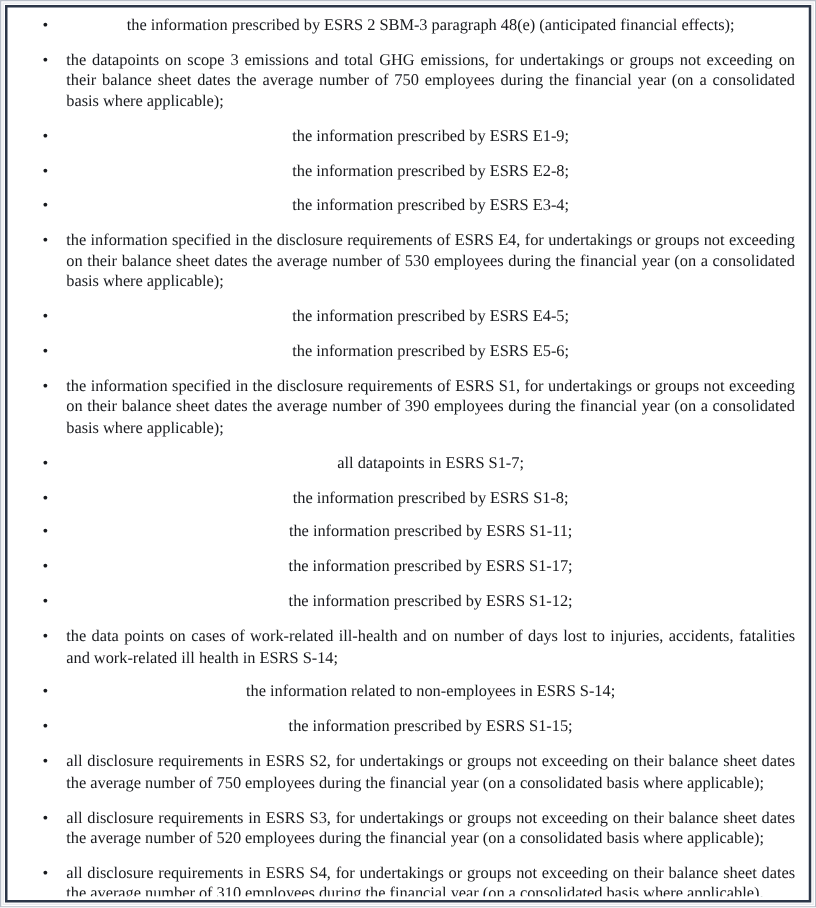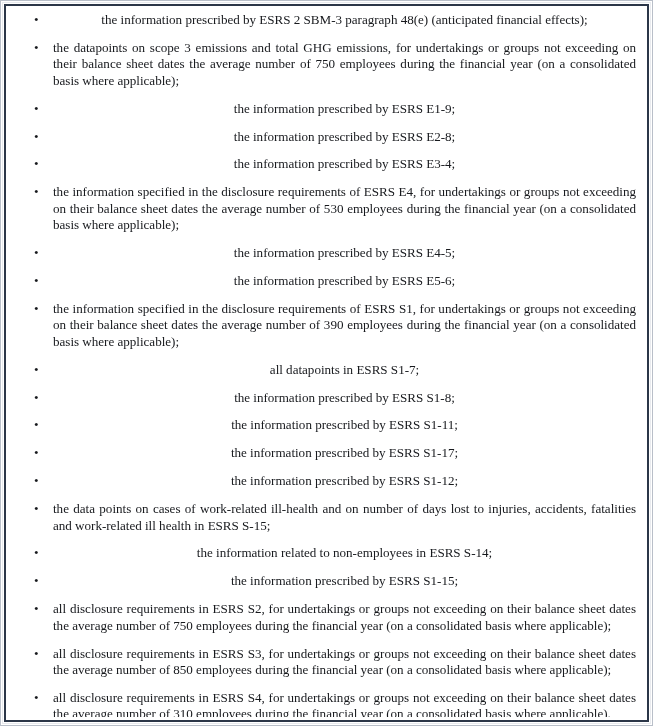--- a/index.html
+++ b/index.html
@@ -161,37 +161,37 @@
         <li class="requirement-item short-item">
           <span class="bullet-marker">•</span>
           <span class="item-text">the information prescribed by ESRS S1-17;</span>
         </li>
         <li class="requirement-item short-item">
           <span class="bullet-marker">•</span>
           <span class="item-text">the information prescribed by ESRS S1-12;</span>
         </li>
         <li class="requirement-item">
           <span class="bullet-marker">•</span>
-          <span class="item-text">the data points on cases of work-related ill-health and on number of days lost to injuries, accidents, fatalities and work-related ill health in ESRS S-15;</span>
+          <span class="item-text">the data points on cases of work-related ill-health and on number of days lost to injuries, accidents, fatalities and work-related ill health in ESRS S-14;</span>
         </li>
         <li class="requirement-item short-item">
           <span class="bullet-marker">•</span>
           <span class="item-text">the information related to non-employees in ESRS S-14;</span>
         </li>
         <li class="requirement-item short-item">
           <span class="bullet-marker">•</span>
           <span class="item-text">the information prescribed by ESRS S1-15;</span>
         </li>
         <li class="requirement-item">
           <span class="bullet-marker">•</span>
           <span class="item-text">all disclosure requirements in ESRS S2, for undertakings or groups not exceeding on their balance sheet dates the average number of 750 employees during the financial year (on a consolidated basis where applicable);</span>
         </li>
         <li class="requirement-item">
           <span class="bullet-marker">•</span>
-          <span class="item-text">all disclosure requirements in ESRS S3, for undertakings or groups not exceeding on their balance sheet dates the average number of 850 employees during the financial year (on a consolidated basis where applicable);</span>
+          <span class="item-text">all disclosure requirements in ESRS S3, for undertakings or groups not exceeding on their balance sheet dates the average number of 520 employees during the financial year (on a consolidated basis where applicable);</span>
         </li>
         <li class="requirement-item">
           <span class="bullet-marker">•</span>
           <span class="item-text">all disclosure requirements in ESRS S4, for undertakings or groups not exceeding on their balance sheet dates the average number of 310 employees during the financial year (on a consolidated basis where applicable).</span>
         </li>
       </ul>
   </div>
 </div>
 
 </body></html>

